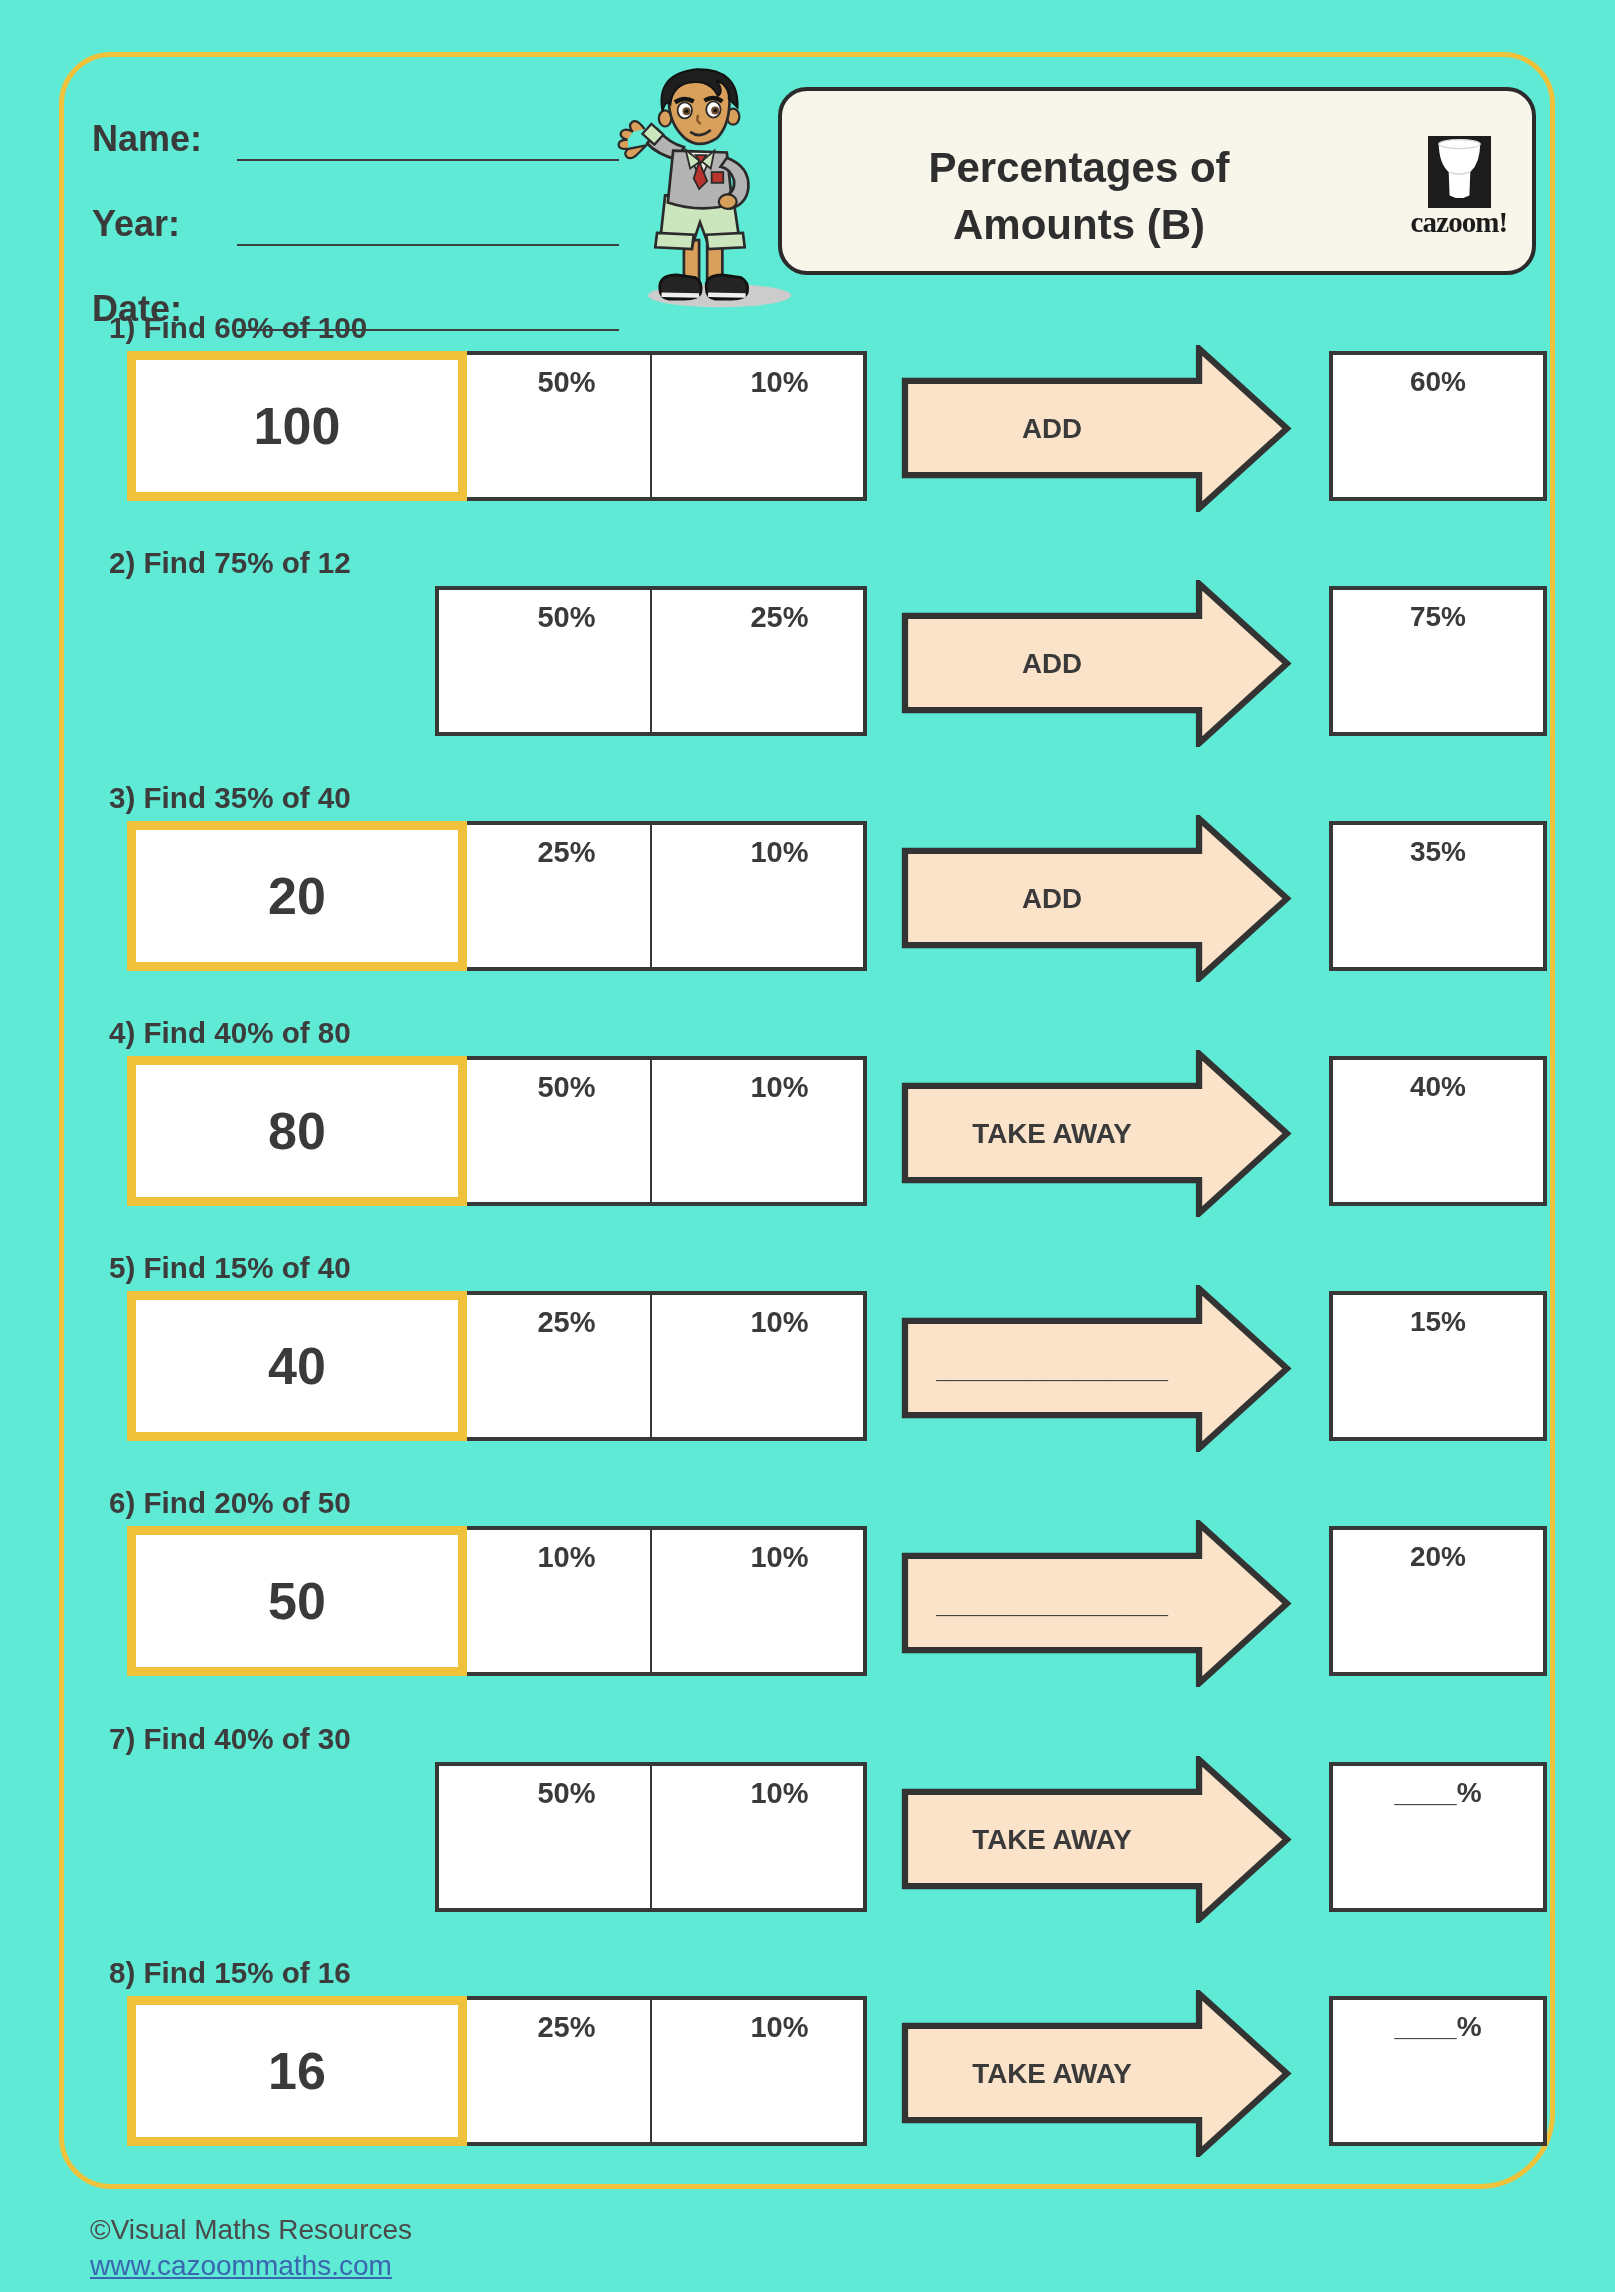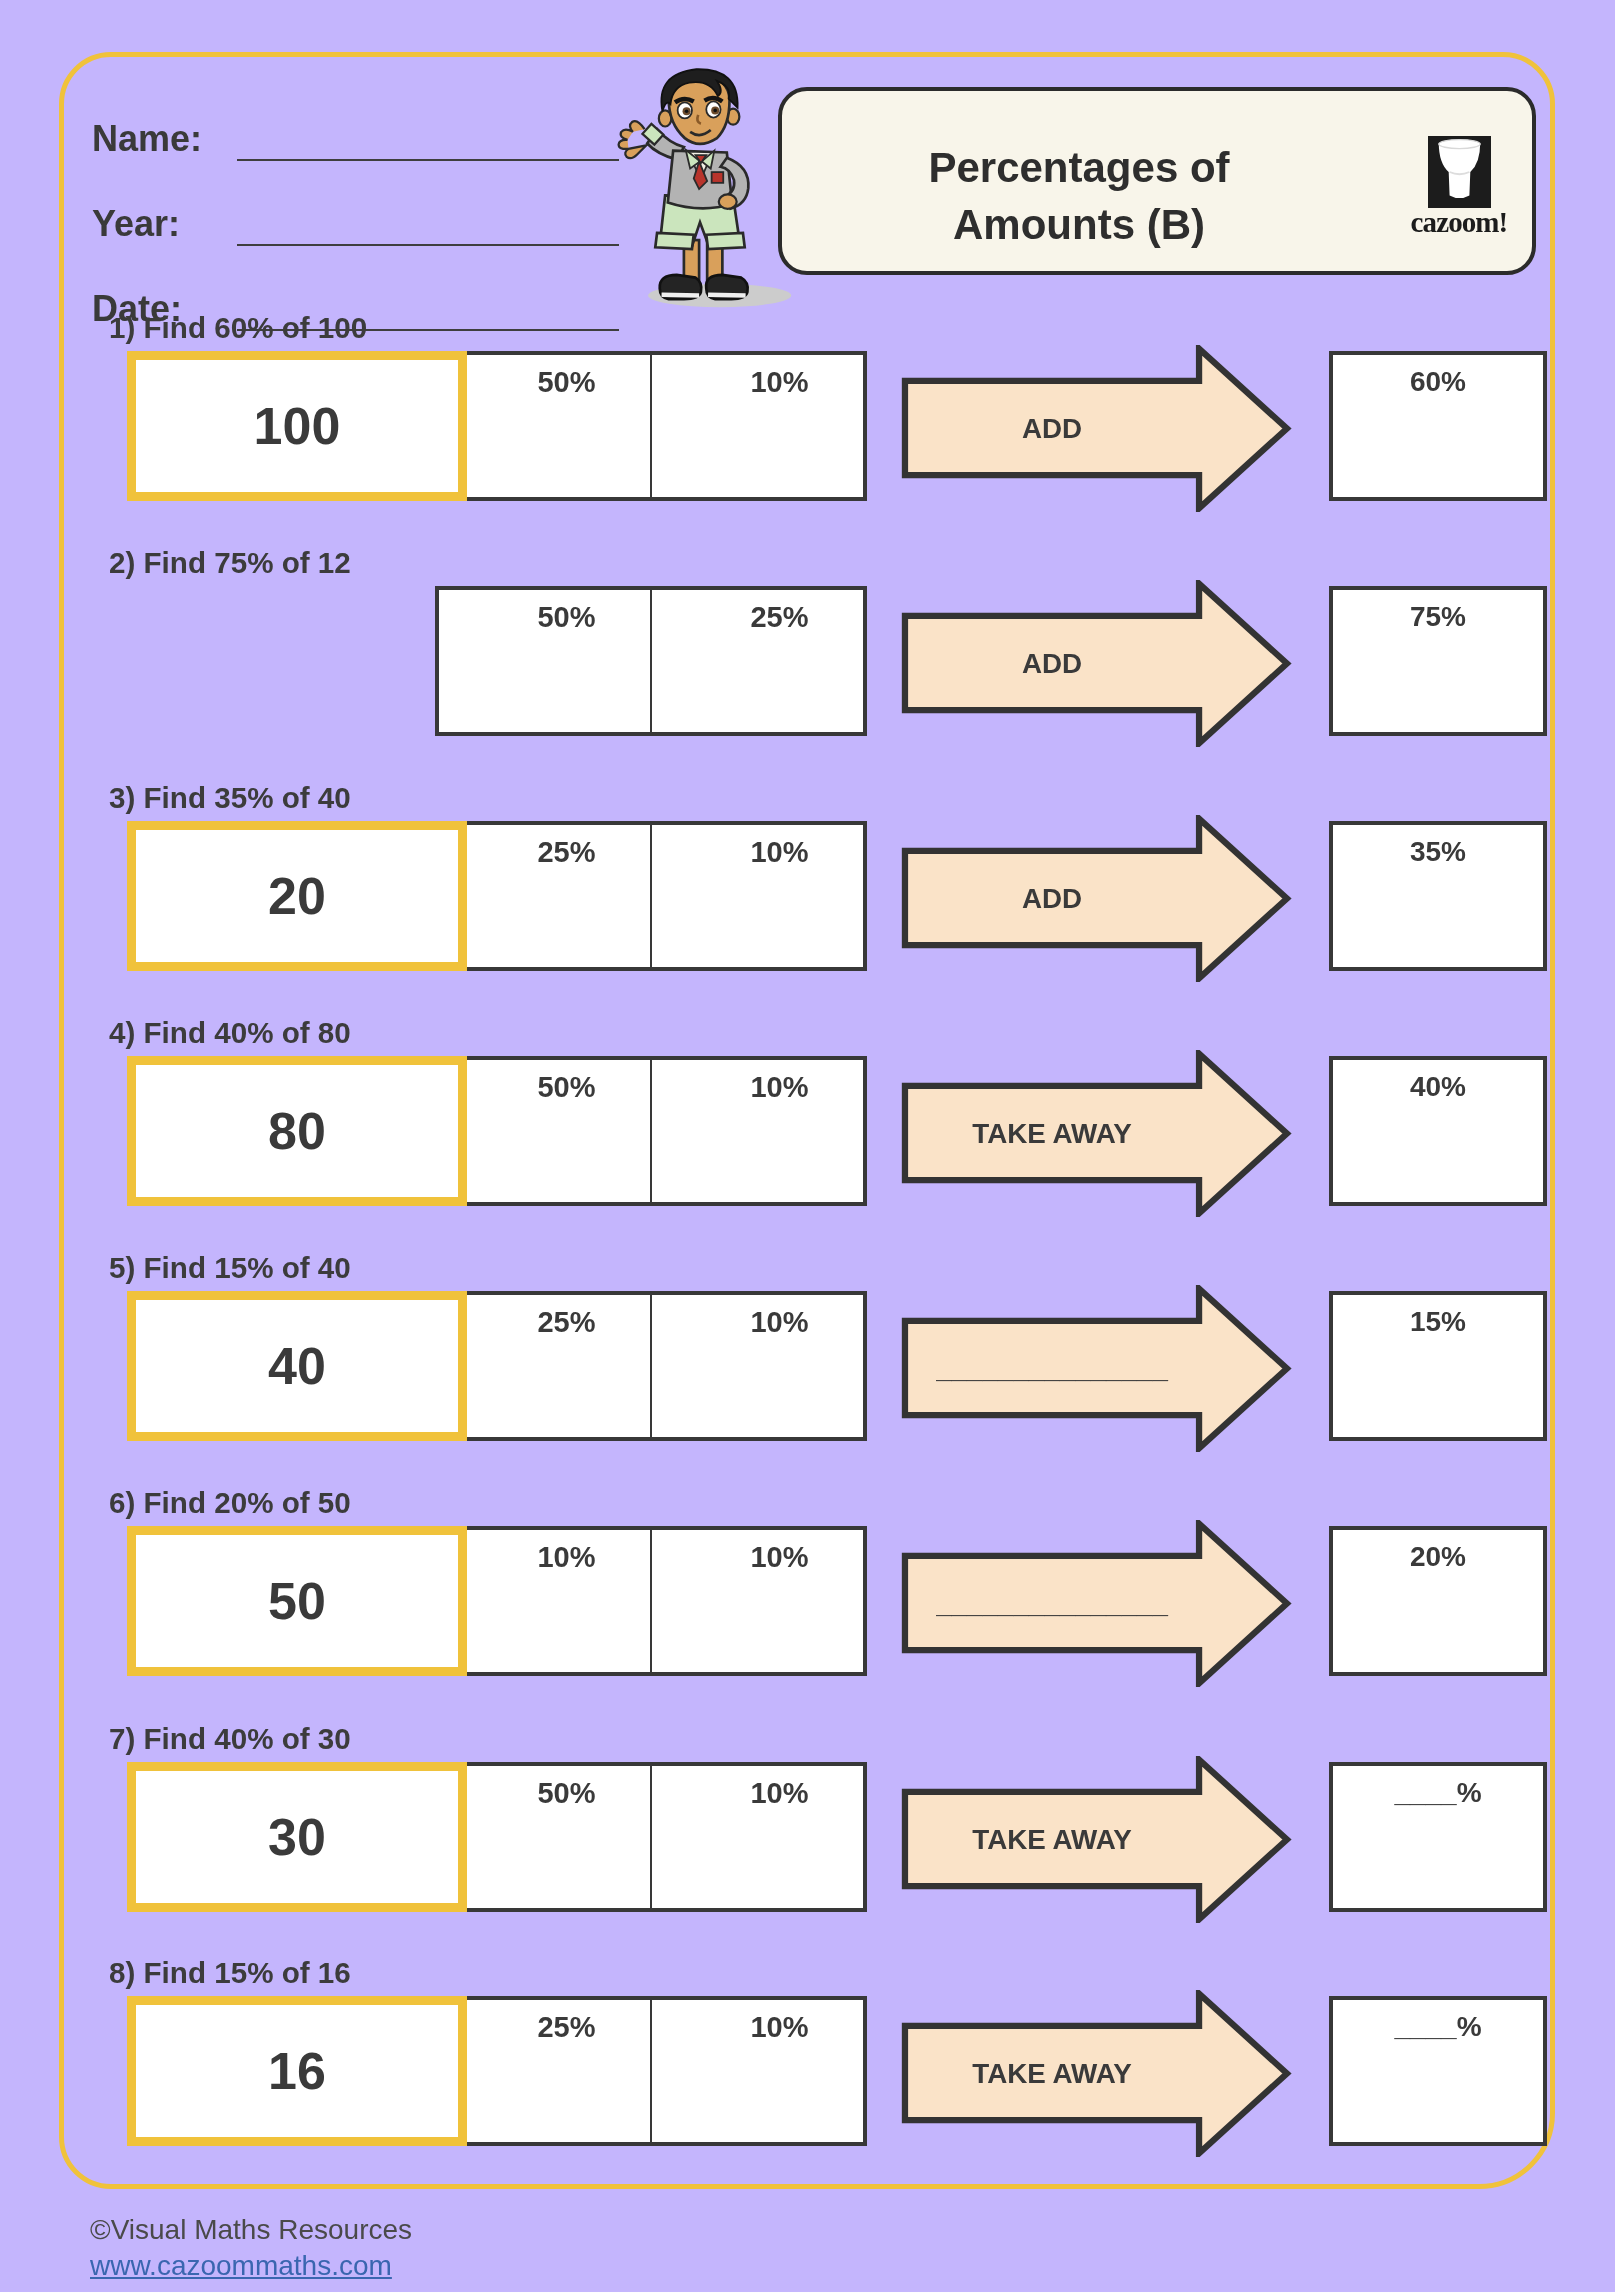--- a/index.html
+++ b/index.html
@@ -1,16 +1,16 @@
 <!DOCTYPE html>
 <html style="font-size:14.3px"><head>
 <meta charset="utf-8">
 <style>
   html,body{margin:0;padding:0;background:#fff;}
-  .page{position:relative;width:1616px;height:2293px;background:#c4b5fd;
+  .page{position:relative;width:1616px;height:2293px;background:#5eead4;
         font-family:"Liberation Sans",sans-serif;color:#3a3a3a;overflow:hidden;}
   .frame{position:absolute;left:59px;top:52px;width:1486px;height:2127px;
          border:5.4px solid #F0C23B;border-radius:52px 52px 76px 52px;}
 
   
   .field-label{position:absolute;left:92px;font-size:36px;font-weight:bold;color:#3a3a3a;}
   .field-line{position:absolute;left:237px;width:382px;height:0;border-bottom:2.7px solid #3e3e3e;}
 
   
   .title-panel{position:absolute;left:778px;top:87px;width:758px;height:188px;
@@ -204,23 +204,20 @@
     </div>
     <svg class="arrow" viewBox="0 0 445 186">
       <polygon class="arrow-shape" points="10,40 338,40 338,4 436,93 338,182 338,145 10,145"></polygon>
       <text class="arrow-text" x="174" y="104">_______________</text>
     </svg>
     <div class="result-box"><span class="result-label">20%</span></div>
   </div>
 
   <div class="row" style="top:1720px">
     <div class="q-label">7) Find 40% of 30</div>
-    <div class="amount-box">
-        <span class="amount">30</span>
-      </div>
     <div class="pct-group">
       <div class="pct-cell first"><span class="pct-label">50%</span></div>
       <div class="pct-cell"><span class="pct-label">10%</span></div>
     </div>
     <svg class="arrow" viewBox="0 0 445 186">
       <polygon class="arrow-shape" points="10,40 338,40 338,4 436,93 338,182 338,145 10,145"></polygon>
       <text class="arrow-text" x="174" y="104">TAKE AWAY</text>
     </svg>
     <div class="result-box"><span class="result-label">____%</span></div>
   </div>

